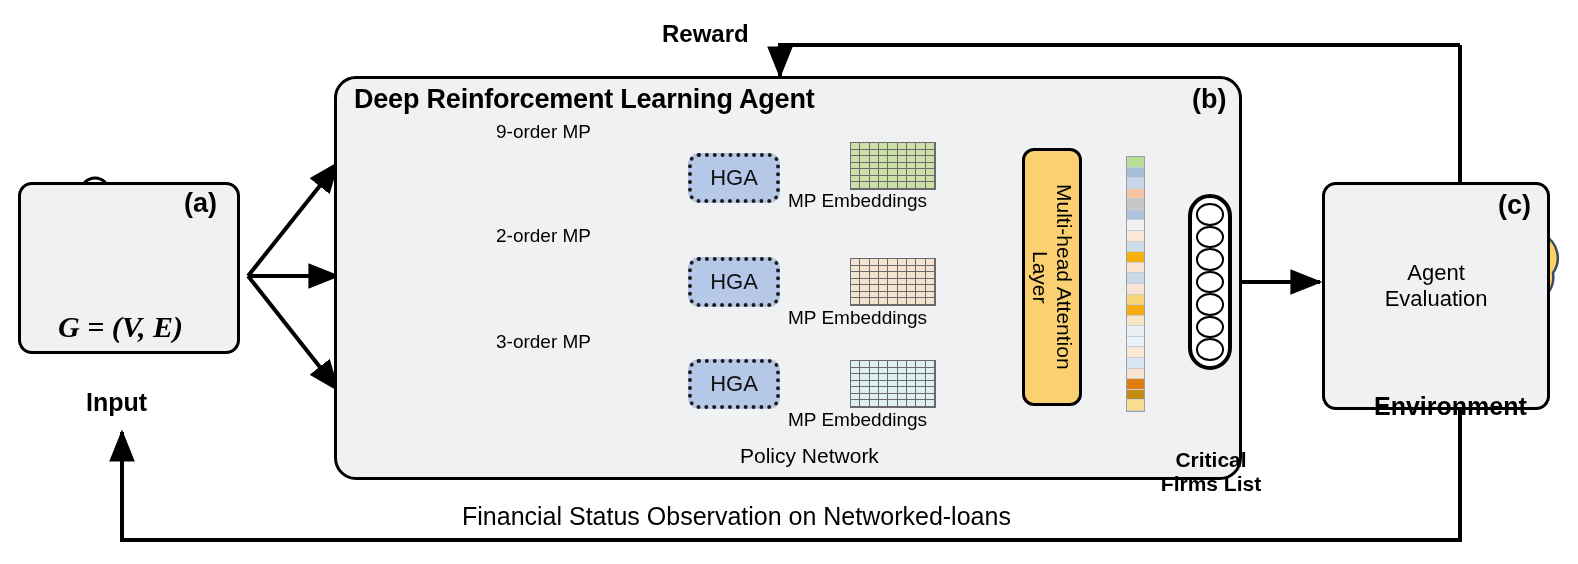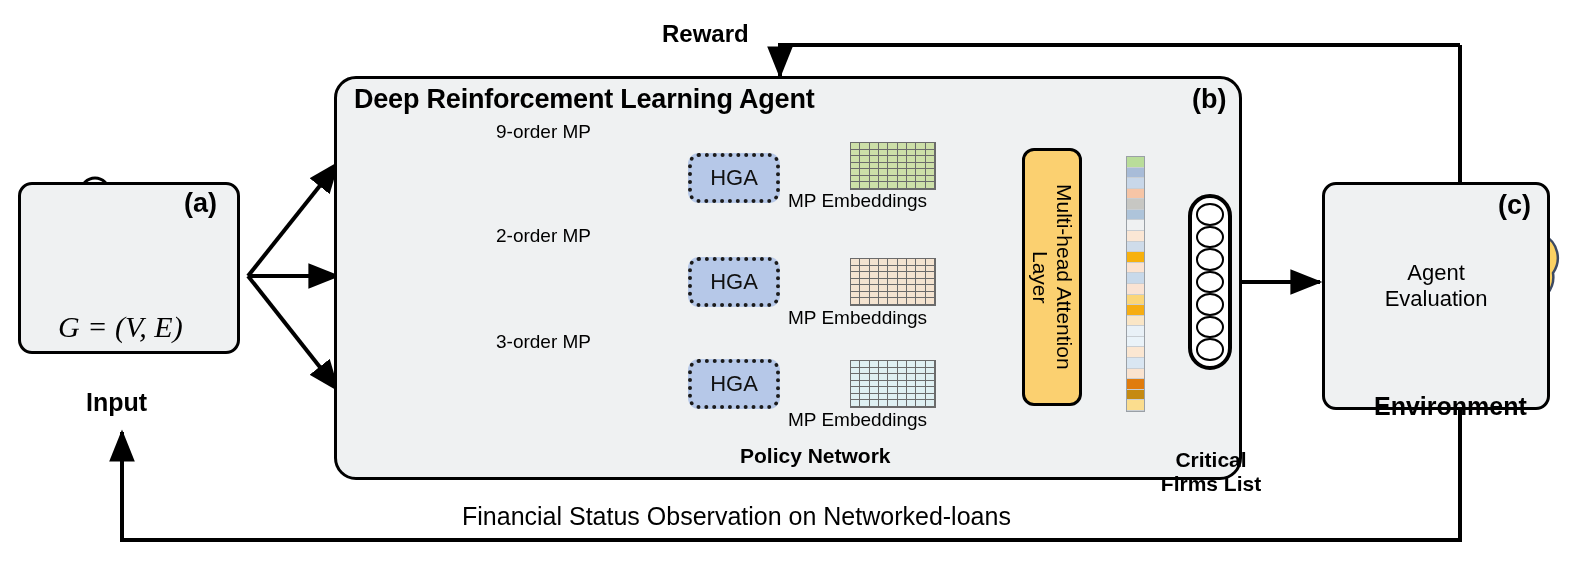--- a/index.html
+++ b/index.html
@@ -13,21 +13,21 @@
   .panel{position:absolute;background:#eff1f2;border:3px solid #000;border-radius:14px;box-sizing:border-box;}
   .panel-b{border-radius:22px;border-width:3px;}
 
   .lbl{position:absolute;white-space:nowrap;}
 
   .caption-under{font-size:25px;font-weight:bold;}
   .tag{font-size:27px;font-weight:bold;}
   .agent-title{font-size:27px;font-weight:bold;letter-spacing:-0.2px;}
   .mp-order{font-size:19px;}
   .mp-emb{font-size:19px;}
-  .policy-net{font-size:21px;font-weight:bold;}
+  .policy-net{font-size:21px;font-weight:normal;}
   .critical{font-size:21px;font-weight:bold;text-align:center;line-height:1.12;}
   .toplabel{font-size:25px;}
   .reward{font-size:24px;font-weight:bold;}
   .bottomlabel{font-size:25px;}
 
   .hga{position:absolute;width:92px;height:50px;background:#b6c8e8;border:4px dotted #1b1b1b;
        border-radius:11px;box-sizing:border-box;display:flex;align-items:center;justify-content:center;
        font-size:22px;color:#111;}
 
   .grid{position:absolute;box-sizing:border-box;border:1px solid #6b6b6b;}
@@ -39,21 +39,21 @@
   .mha span{writing-mode:vertical-rl;font-size:21px;line-height:1.12;text-align:center;white-space:pre-line;}
 
   .strip{position:absolute;width:19px;border:1px solid #9aa0a6;box-sizing:border-box;display:flex;flex-direction:column;}
   .strip i{display:block;flex:1 1 auto;border-bottom:1px solid #c9ced3;}
 
   .firms{position:absolute;width:44px;height:176px;border:4px solid #000;border-radius:22px;
          box-sizing:border-box;background:#fff;display:flex;flex-direction:column;align-items:center;
          justify-content:space-between;padding:5px 0;}
   .firms b{display:block;width:24px;height:24px;border:2.5px solid #000;border-radius:50%;background:#fff;}
 
-  .mathG{font-family:"Liberation Serif", serif;font-style:italic;font-size:30px;}
+  .mathG{font-family:"Liberation Serif", serif;font-style:italic;font-size:30px;font-weight:bold;}
 </style>
 </head>
 <body>
 
 <div class="stage">
 
   <svg class="layer" viewBox="0 0 1578 564">
     <defs>
       <marker id="ah" markerWidth="9" markerHeight="9" refX="7.4" refY="3.2" orient="auto" markerUnits="strokeWidth">
         <path d="M0,0 L8,3.2 L0,6.4 z" fill="#000"></path>

